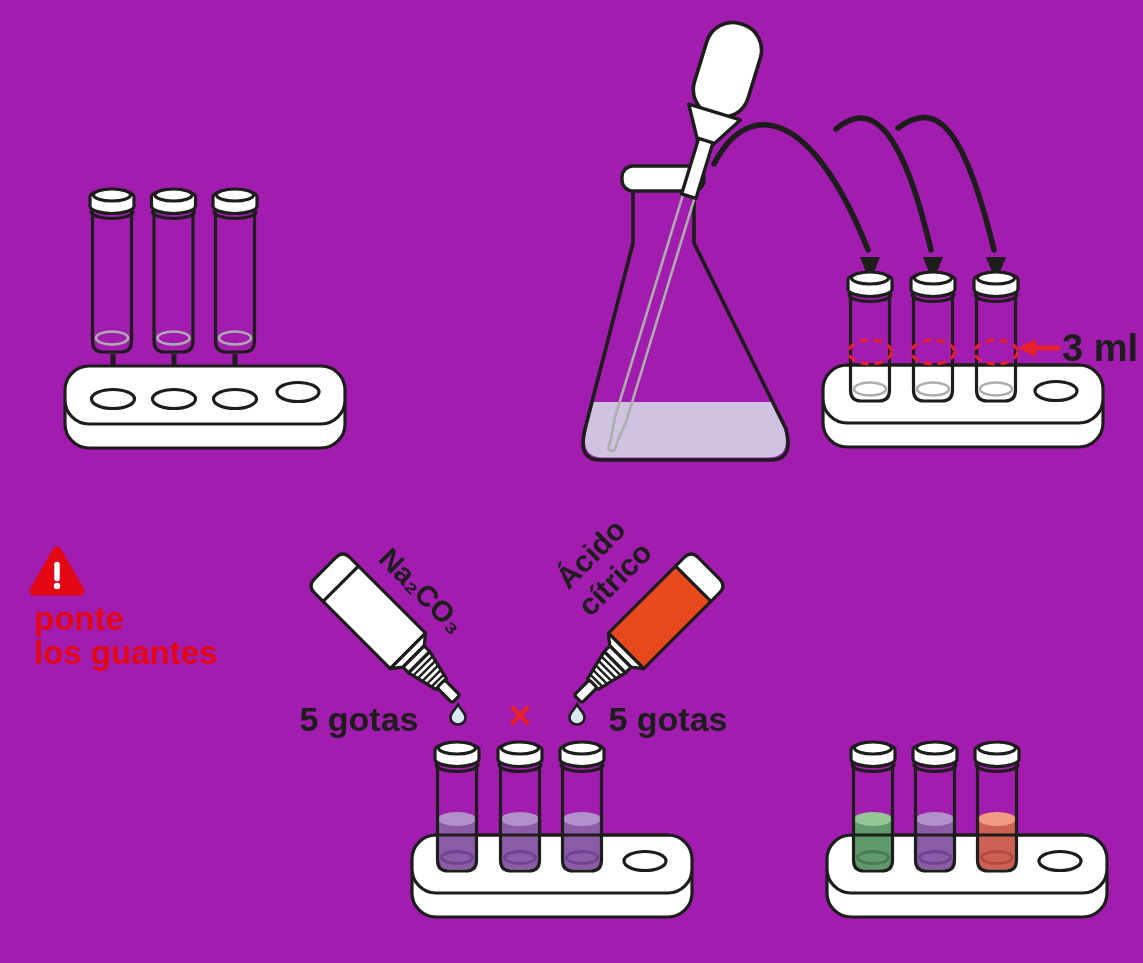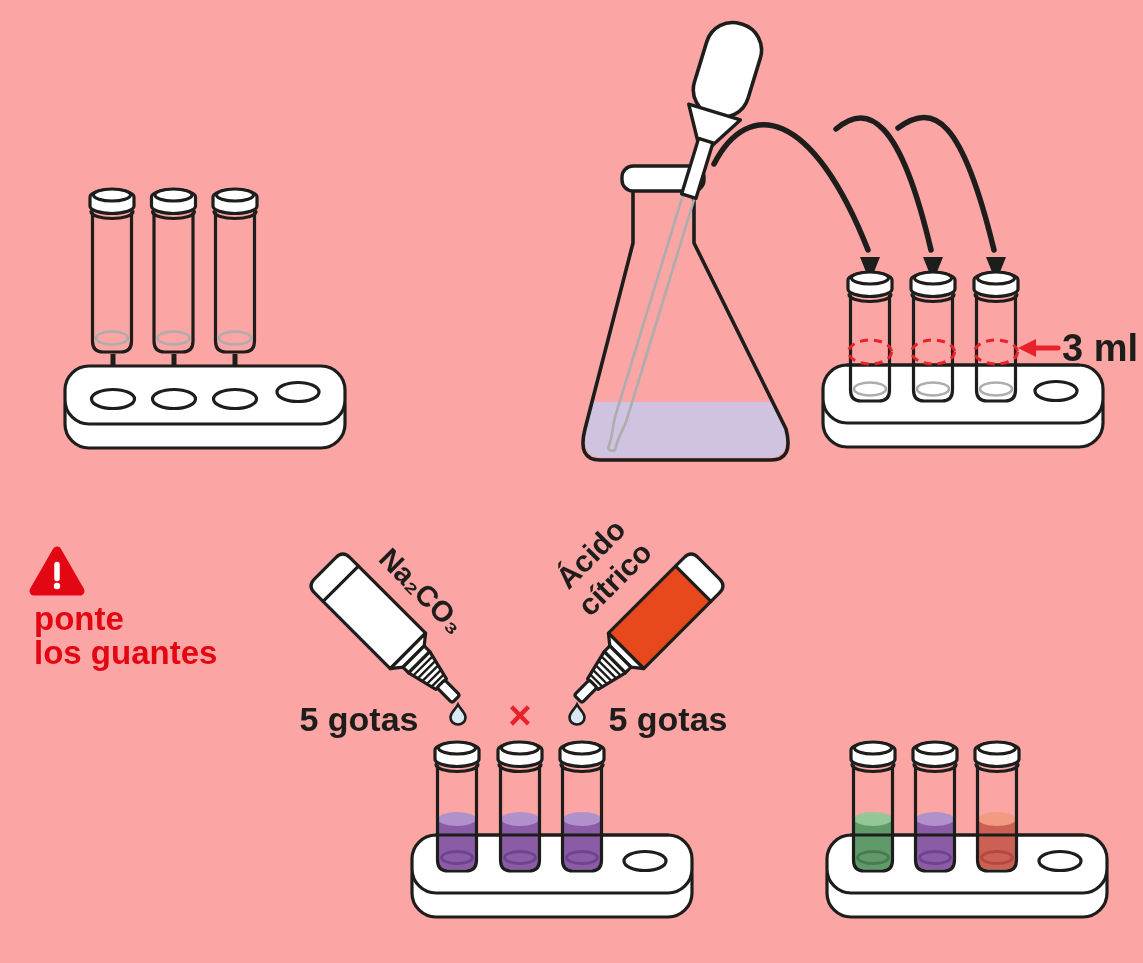--- a/index.html
+++ b/index.html
@@ -1,16 +1,16 @@
 <!DOCTYPE html>
 <html style="--ink: #1D1D1B; --red: #E30613; --mark-red: #E8212B; --glass: #ADADAD; --drop: #DAE8F4; --flask-liquid: #CFC3E1; --bottle-orange: #E8491C; --purple-top: #B191CB; --purple-body: #8A5CA6; --purple-edge: #6E4390; --green-top: #94C795; --green-body: #5F9A68; --green-edge: #497A52; --salmon-top: #F29B82; --salmon-body: #CD6054; --salmon-edge: #B04A40;"><head>
 <meta charset="utf-8">
 <style>
   html,body{margin:0;padding:0;background:#fff}
-  .stage{width:1143px;height:963px;background:#fca5a5;position:relative;overflow:hidden}
+  .stage{width:1143px;height:963px;background:#a21caf;position:relative;overflow:hidden}
   svg{display:block}
   text{font-family:"Liberation Sans","DejaVu Sans",sans-serif;font-weight:700}
   .ln{stroke:var(--ink);stroke-width:3.2;fill:none;stroke-linecap:round;stroke-linejoin:round}
   .ln2{stroke:var(--ink);stroke-width:2.4;fill:none;stroke-linecap:round}
   .lnw{stroke:var(--ink);stroke-width:3.2;fill:#fff;stroke-linecap:round;stroke-linejoin:round}
   .fillw{fill:#fff}
   .gray{stroke:var(--glass);stroke-width:2.6;fill:none;stroke-linecap:round}
   .arc{stroke:var(--ink);stroke-width:5.5;fill:none;stroke-linecap:round}
   .arrln{stroke:var(--ink);stroke-width:5}
   .hd{fill:var(--ink)}

